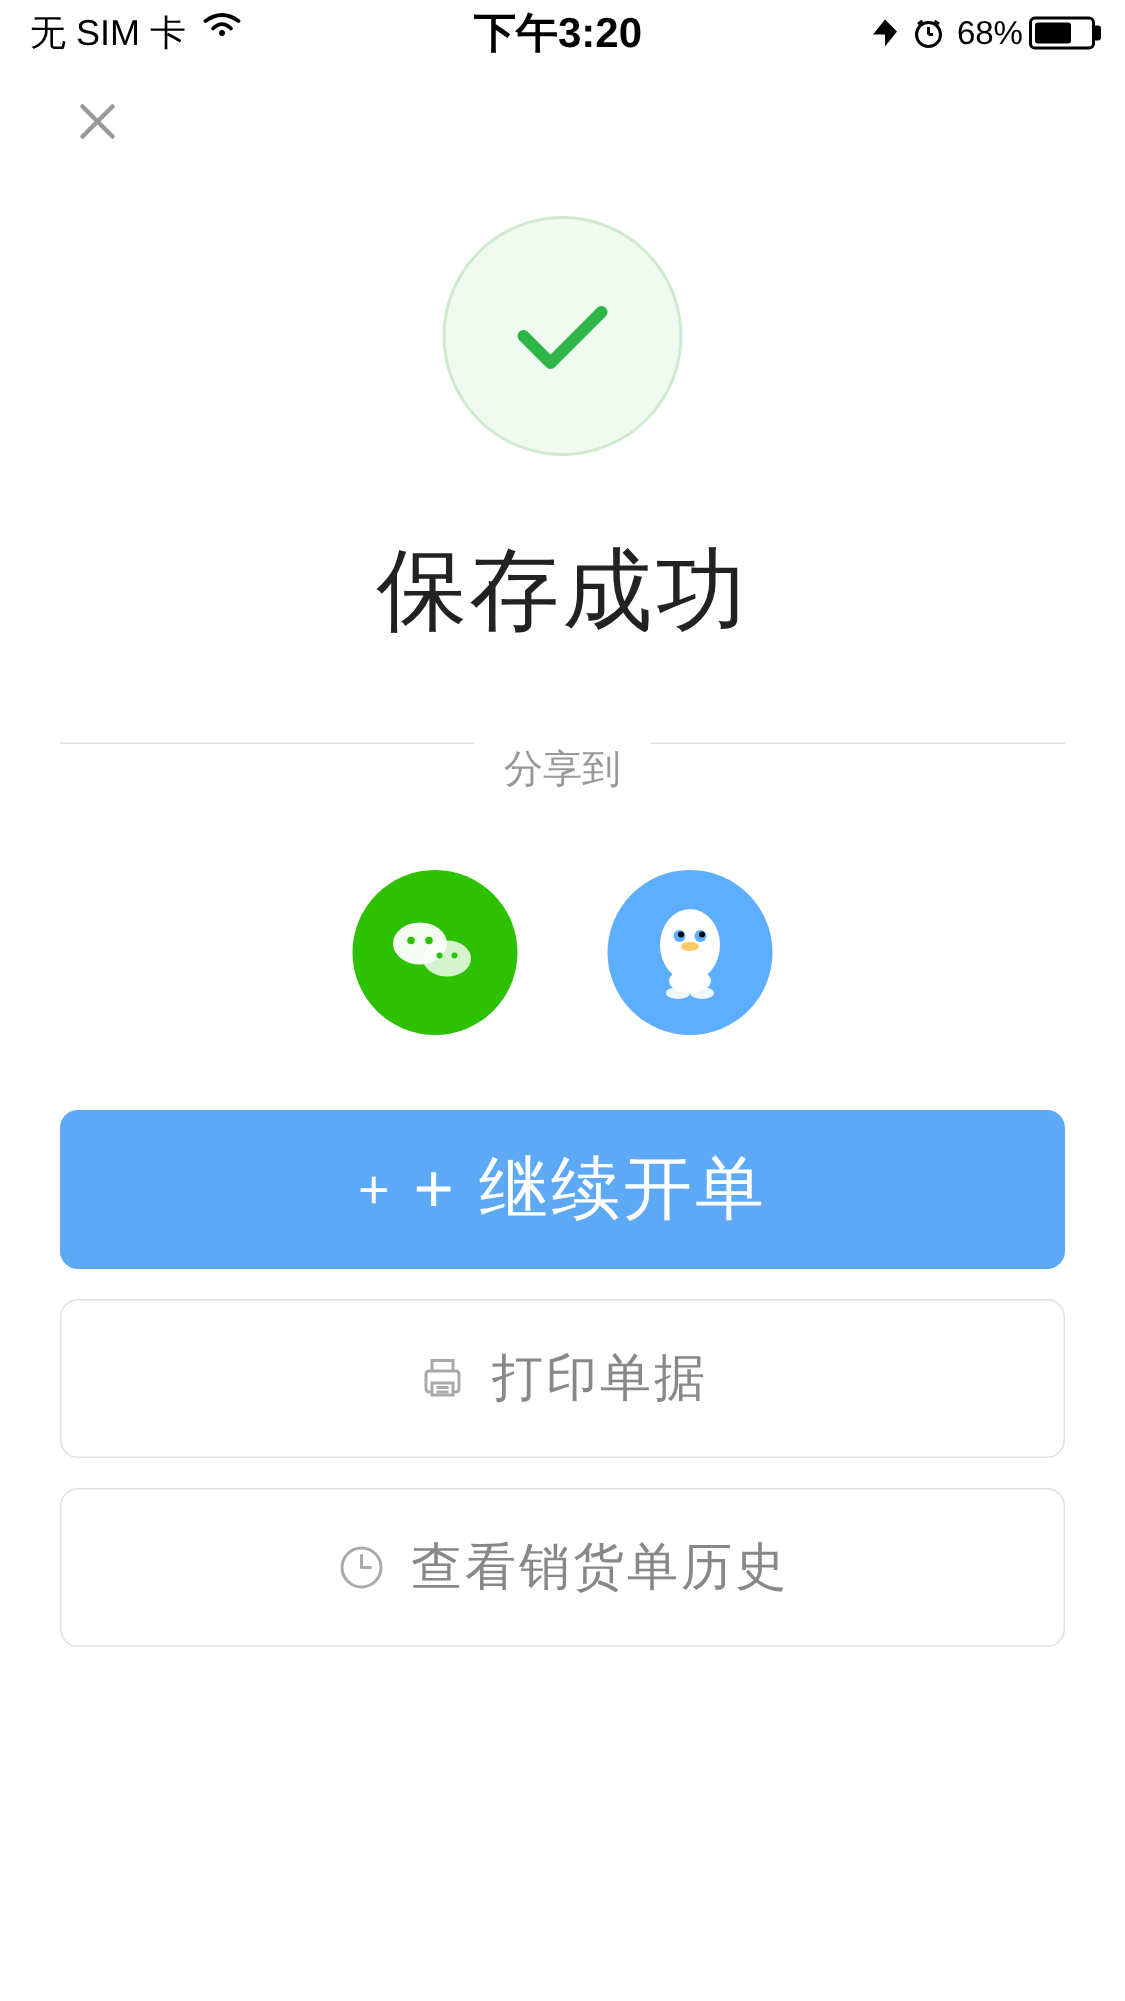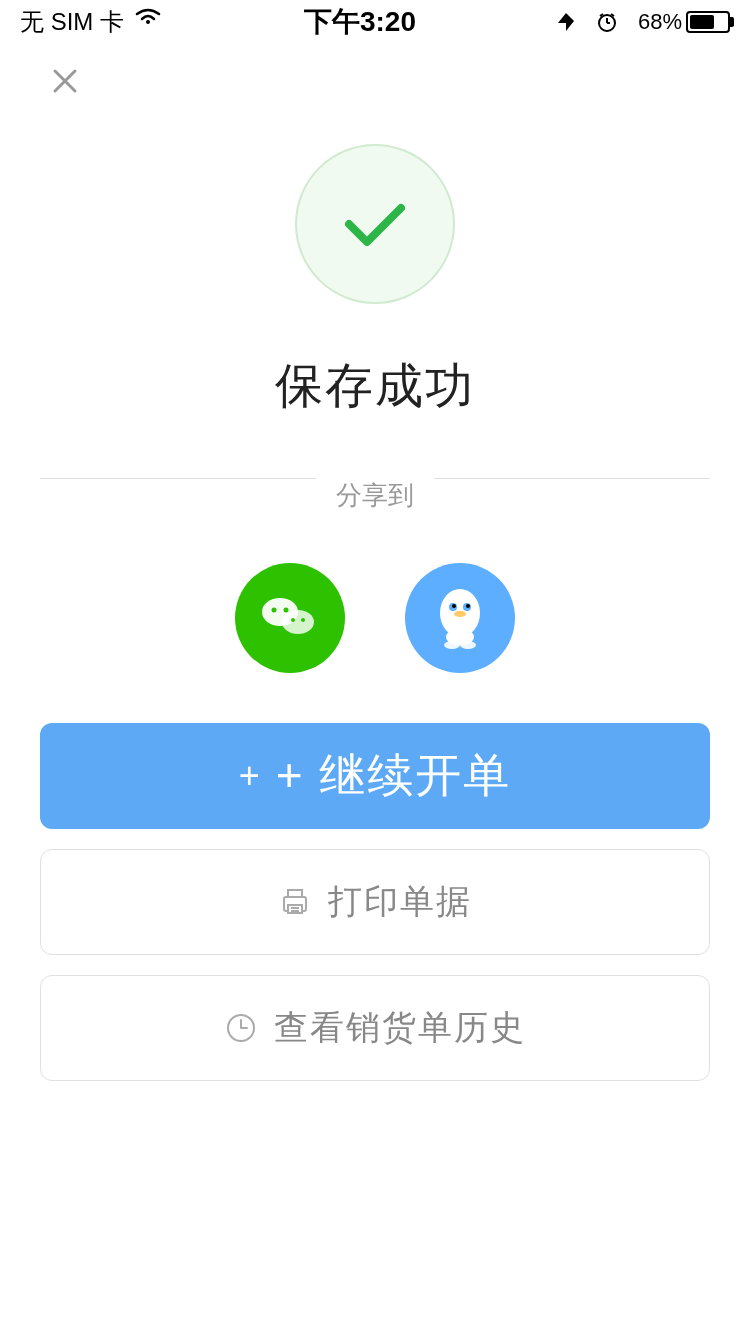--- a/index.html
+++ b/index.html
@@ -29,21 +29,21 @@
       gap: 8px;
     }
     .status-center {
       font-size: 28px;
       font-weight: 600;
       color: #000;
     }
     .status-right {
       display: flex;
       align-items: center;
-      gap: 20px;
+      gap: 8px;
       font-size: 24px;
       color: #000;
     }
     .battery {
       display: flex;
       align-items: center;
       gap: 4px;
       font-size: 24px;
     }
     .battery-icon {
@@ -112,21 +112,21 @@
       justify-content: center;
       margin-bottom: 50px;
     }
     .checkmark {
       width: 80px;
       height: 80px;
     }
 
     
     .success-title {
-      font-size: 48px;
+      font-size: 60px;
       font-weight: 400;
       color: #222;
       margin-bottom: 60px;
       letter-spacing: 2px;
     }
 
     
     .share-section {
       width: 100%;
       padding: 0 40px;

